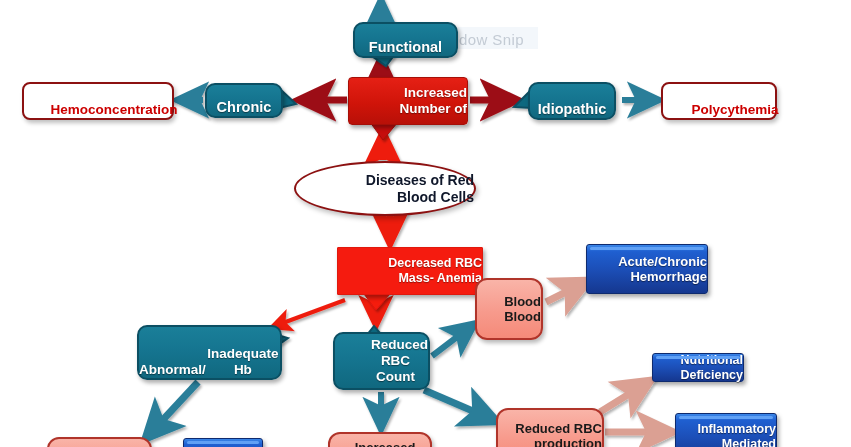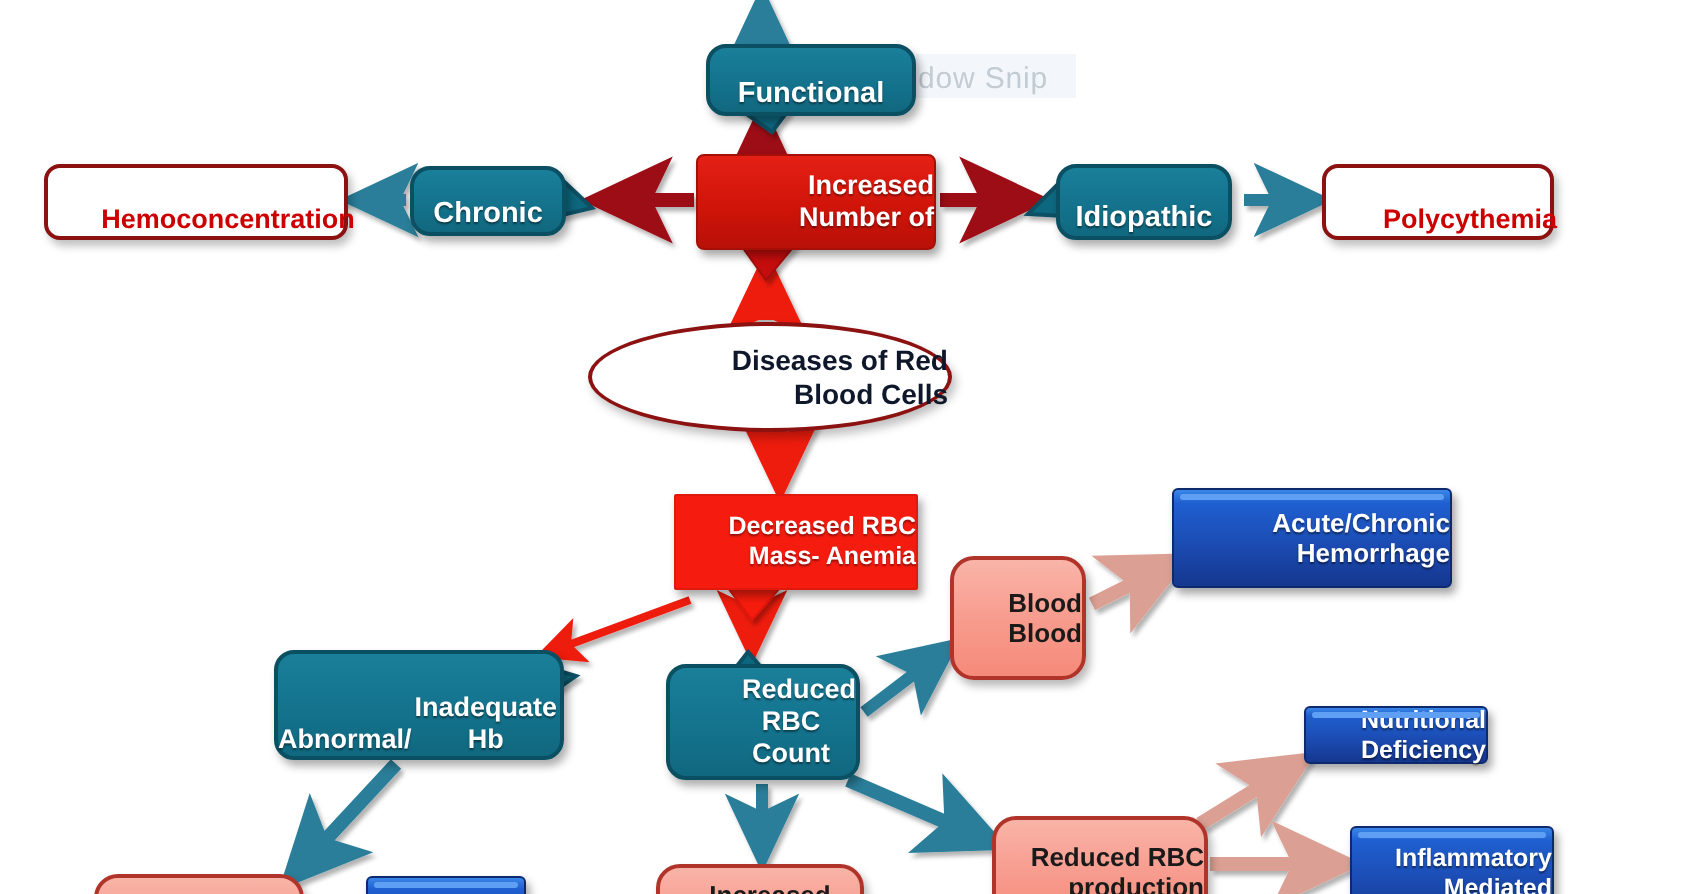--- a/index.html
+++ b/index.html
@@ -231,31 +231,31 @@
 
   <div class="node whitebox" style="left:661px; top:82px; width:116px; height:38px; font-size:13.5px; z-index:4;">
     <span>Polycythemia</span>
   </div>
 
   <div class="node ellipse" style="left:294px; top:161px; width:182px; height:55px; font-size:14px; flex-direction:column; z-index:4;">
     <span>Diseases of Red</span>
     <span>Blood Cells</span>
   </div>
 
-  <div class="node redbox flat" style="left:337px; top:247px; width:122px; height:48px; font-size:12.5px; flex-direction:column; z-index:4;">
+  <div class="node redbox flat" style="left:337px; top:247px; width:146px; height:48px; font-size:12.5px; flex-direction:column; z-index:4;">
     <span>Decreased RBC</span>
     <span>Mass- Anemia</span>
   </div>
 
   <div class="node pinkbox" style="left:475px; top:278px; width:68px; height:62px; font-size:13px; flex-direction:column; z-index:4;">
     <span>Blood</span>
     <span>Blood</span>
   </div>
 
-  <div class="node bluebox" style="left:586px; top:244px; width:140px; height:50px; font-size:13px; flex-direction:column; z-index:4;">
+  <div class="node bluebox" style="left:586px; top:244px; width:122px; height:50px; font-size:13px; flex-direction:column; z-index:4;">
     <span>Acute/Chronic</span>
     <span>Hemorrhage</span>
   </div>
 
   <div class="node teal" style="left:137px; top:325px; width:145px; height:55px; font-size:13.5px; flex-direction:row; z-index:4;">
     <span>Abnormal/</span>
     <span>Inadequate Hb</span>
   </div>
 
   <div class="node teal" style="left:333px; top:332px; width:97px; height:58px; font-size:13.5px; flex-direction:column; z-index:4;padding-left:28px;">

